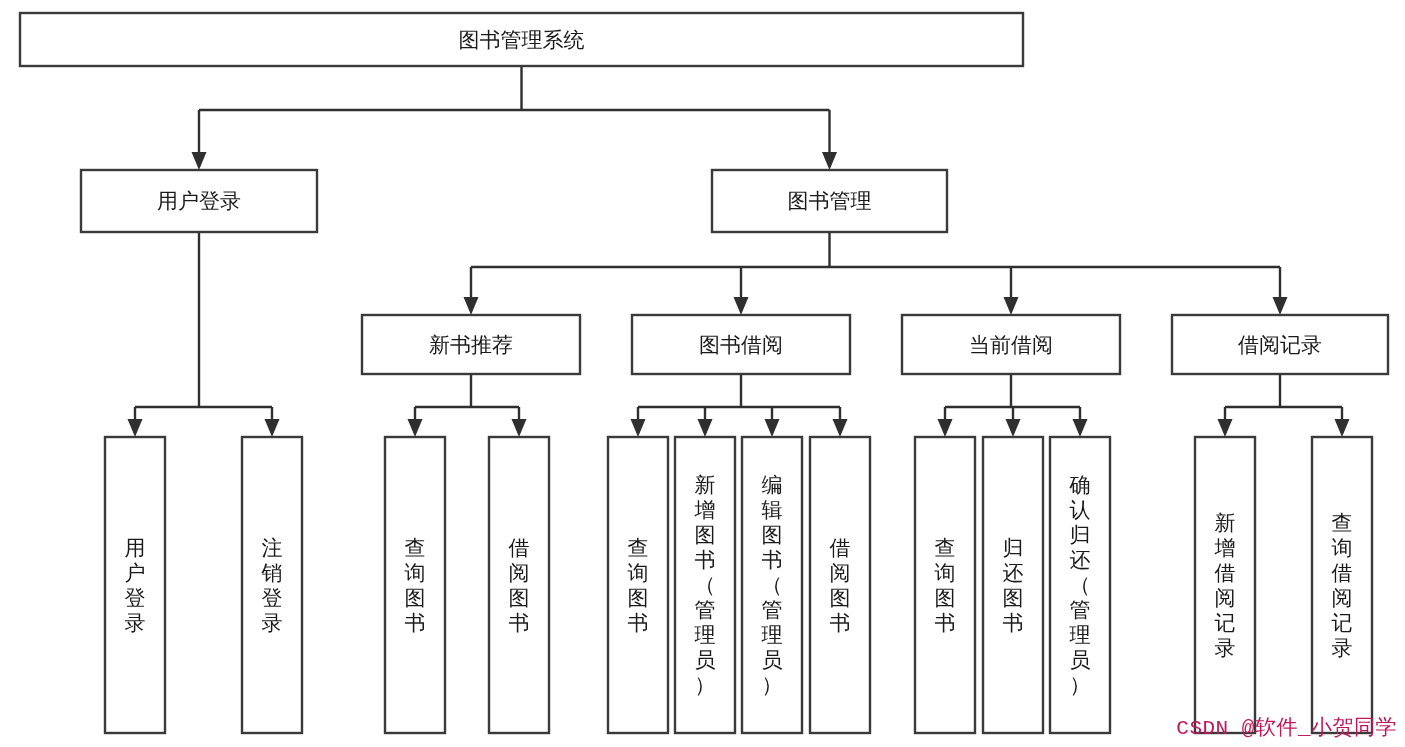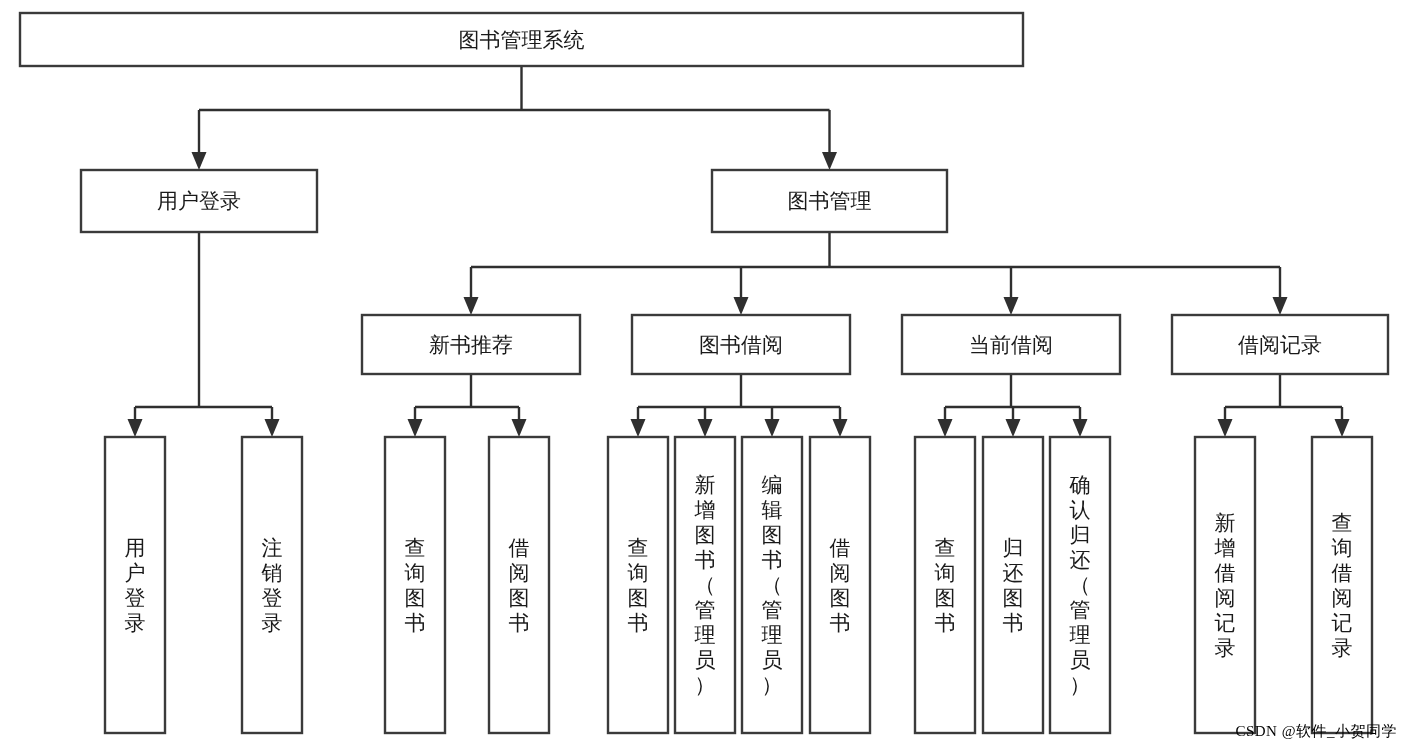--- a/index.html
+++ b/index.html
@@ -47,23 +47,23 @@
     stroke-linecap: butt;
   }
   .arrow-head {
     fill: #2f2f2f;
     stroke: none;
   }
   .watermark {
     position: absolute;
     right: 8px;
     bottom: 6px;
-    font-family: Liberation Serif, serif;
-    font-size: 15px;
-    color: #000000;
+    font-family: Liberation Mono, monospace;
+    font-size: 21px;
+    color: #be185d;
     letter-spacing: 0.5px;
     white-space: nowrap;
     pointer-events: none;
   }
 </style>
 </head>
 <body>
 
 <svg id="diagram" viewBox="0 0 1405 747" xmlns="http://www.w3.org/2000/svg">
   <g id="connectors">

